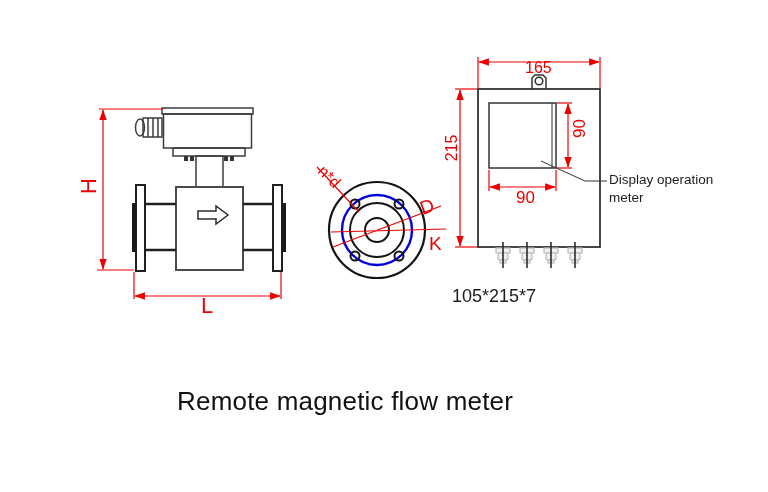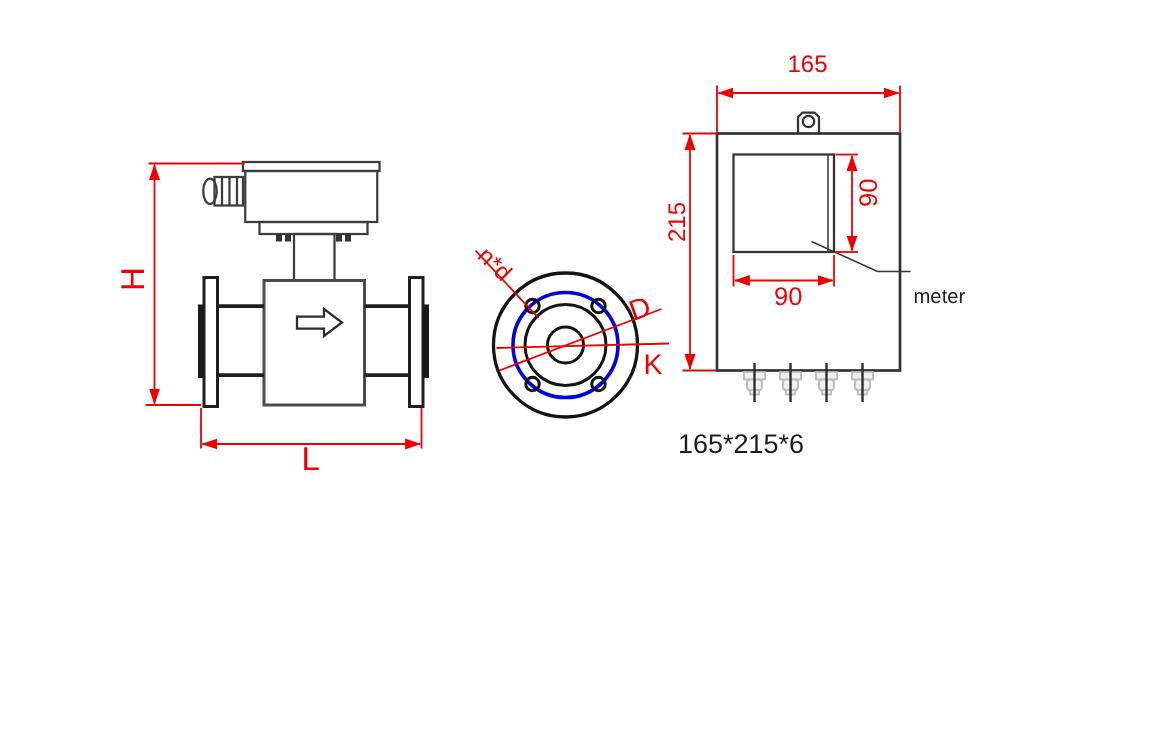--- a/index.html
+++ b/index.html
@@ -165,25 +165,26 @@
     </g>
   </svg>
 
   <span class="lbl red rot-ccw" style="left:81px; top:175px; font-size:22px;">H</span>
   <span class="lbl red" style="left:201px; top:295px; font-size:22px;">L</span>
 
   <span class="lbl red rot-45" style="left:317px; top:169px; font-size:16px;">n*d</span>
   <span class="lbl red rot-d" style="left:420px; top:197px; font-size:19px;">D</span>
   <span class="lbl red" style="left:429px; top:234px; font-size:19px;">K</span>
 
-  <span class="lbl red" style="left:525px; top:36px; font-size:16px;">165</span>
+  <span class="lbl red" style="left:525px; top:60px; font-size:16px;">165</span>
   <span class="lbl red rot-ccw" style="left:439px; top:140px; font-size:16px;">215</span>
   <span class="lbl red rot-ccw" style="left:570px; top:120px; font-size:17px;">90</span>
   <span class="lbl red" style="left:516px; top:189px; font-size:17px;">90</span>
 
   <div class="callout" style="left:609px; top:171px;">
-    <br>
+    <span>Display operation</span><br>
     <span>meter</span>
   </div>
 
-  <span class="lbl dark" style="left:452px; top:287px; font-size:18px;">165*215*6</span>
+  <span class="lbl dark" style="left:452px; top:287px; font-size:18px;">105*215*7</span>
 
+  <div class="title">Remote magnetic flow meter</div>
 </div>
 
 </body></html>

